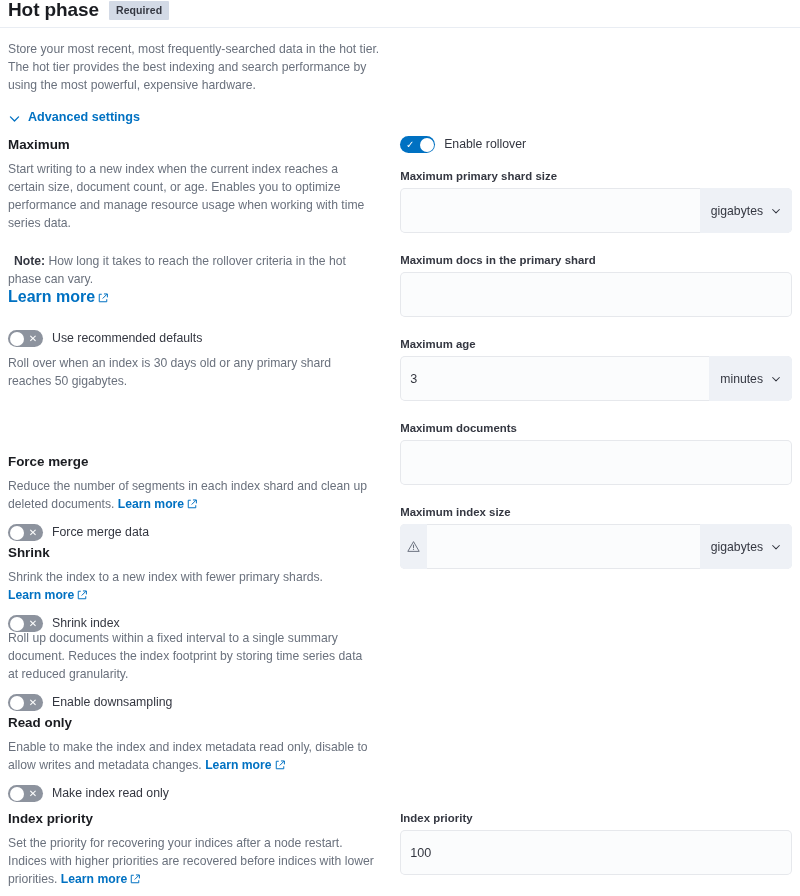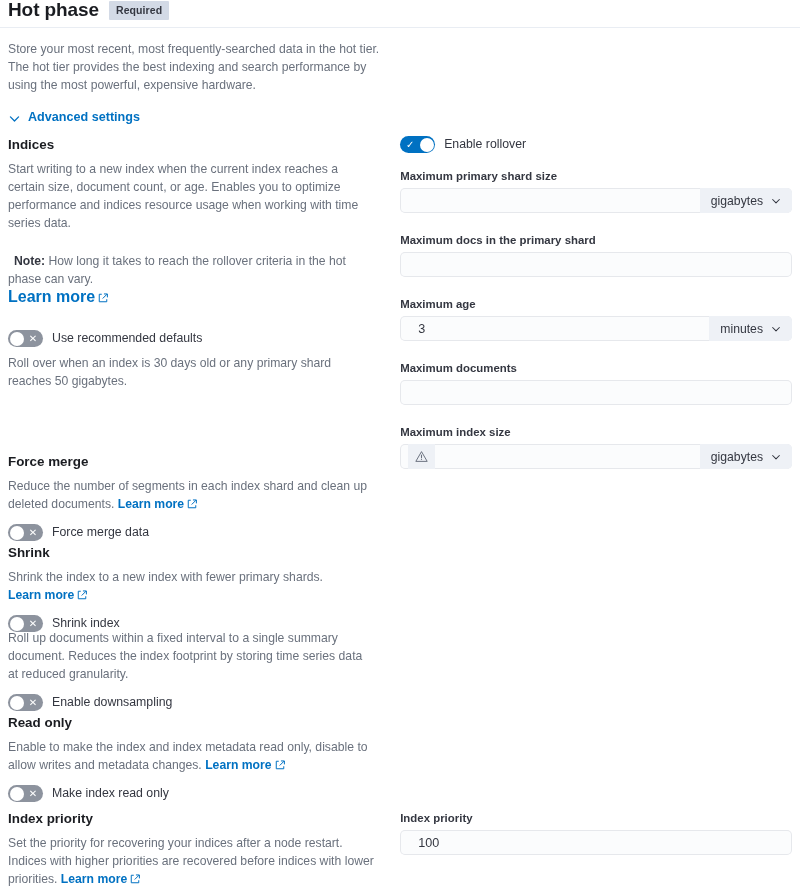--- a/index.html
+++ b/index.html
@@ -152,26 +152,25 @@
     font-size: 11.4px;
     font-weight: 700;
     color: #343741;
     line-height: 16px;
     margin-bottom: 4px;
     letter-spacing: 0.02px;
   }
   .field-ctrl {
     display: flex;
     align-items: stretch;
-    height: 25px;
+    height: 45px;
     border-radius: 5px;
     background: #fbfcfd;
     box-shadow: inset 0 0 0 1px rgba(20,35,65,0.09);
     overflow: hidden;
-    padding-left: 8px;
   }
   .field-input {
     flex: 1 1 auto;
     border: none;
     outline: none;
     background: transparent;
     font-family: "Liberation Sans", sans-serif;
     font-size: 12.6px;
     color: #343741;
     padding: 0 10px;
@@ -221,22 +220,22 @@
   <span class="chev">
     <svg viewBox="0 0 16 16" width="13" height="13">
         <path d="M3 6l5 5 5-5" fill="none" stroke="#0071c2" stroke-width="1.6" stroke-linecap="round" stroke-linejoin="round"></path>
       </svg>
   </span>
   <span>Advanced settings</span>
 </div>
 
 <div class="section" id="sec-rollover">
   <div class="col-left">
-    <h3 class="sec-title">Indices</h3>
-    <p class="sec-desc">Start writing to a new index when the current index reaches a certain size, document count, or age. Enables you to optimize performance and indices resource usage when working with time series data.</p>
+    <h3 class="sec-title">Maximum</h3>
+    <p class="sec-desc">Start writing to a new index when the current index reaches a certain size, document count, or age. Enables you to optimize performance and manage resource usage when working with time series data.</p>
     <div style="height:20px"></div>
     <p class="sec-note"><b>Note:</b><span> How long it takes to reach the rollover criteria in the hot phase can vary.</span></p>
     <a class="lnk" href="#"><span>Learn more</span><span class="ext-ico"><svg viewBox="0 0 16 16" width="10" height="10">
             <path d="M6 2H2v12h12V10" fill="none" stroke="#0071c2" stroke-width="1.6"></path>
             <path d="M9.5 1.5H15V7" fill="none" stroke="#0071c2" stroke-width="1.6"></path>
             <path d="M14.5 1.8L7.5 8.8" fill="none" stroke="#0071c2" stroke-width="1.6"></path>
           </svg></span></a>
 
     <div style="height:24px"></div>
 

